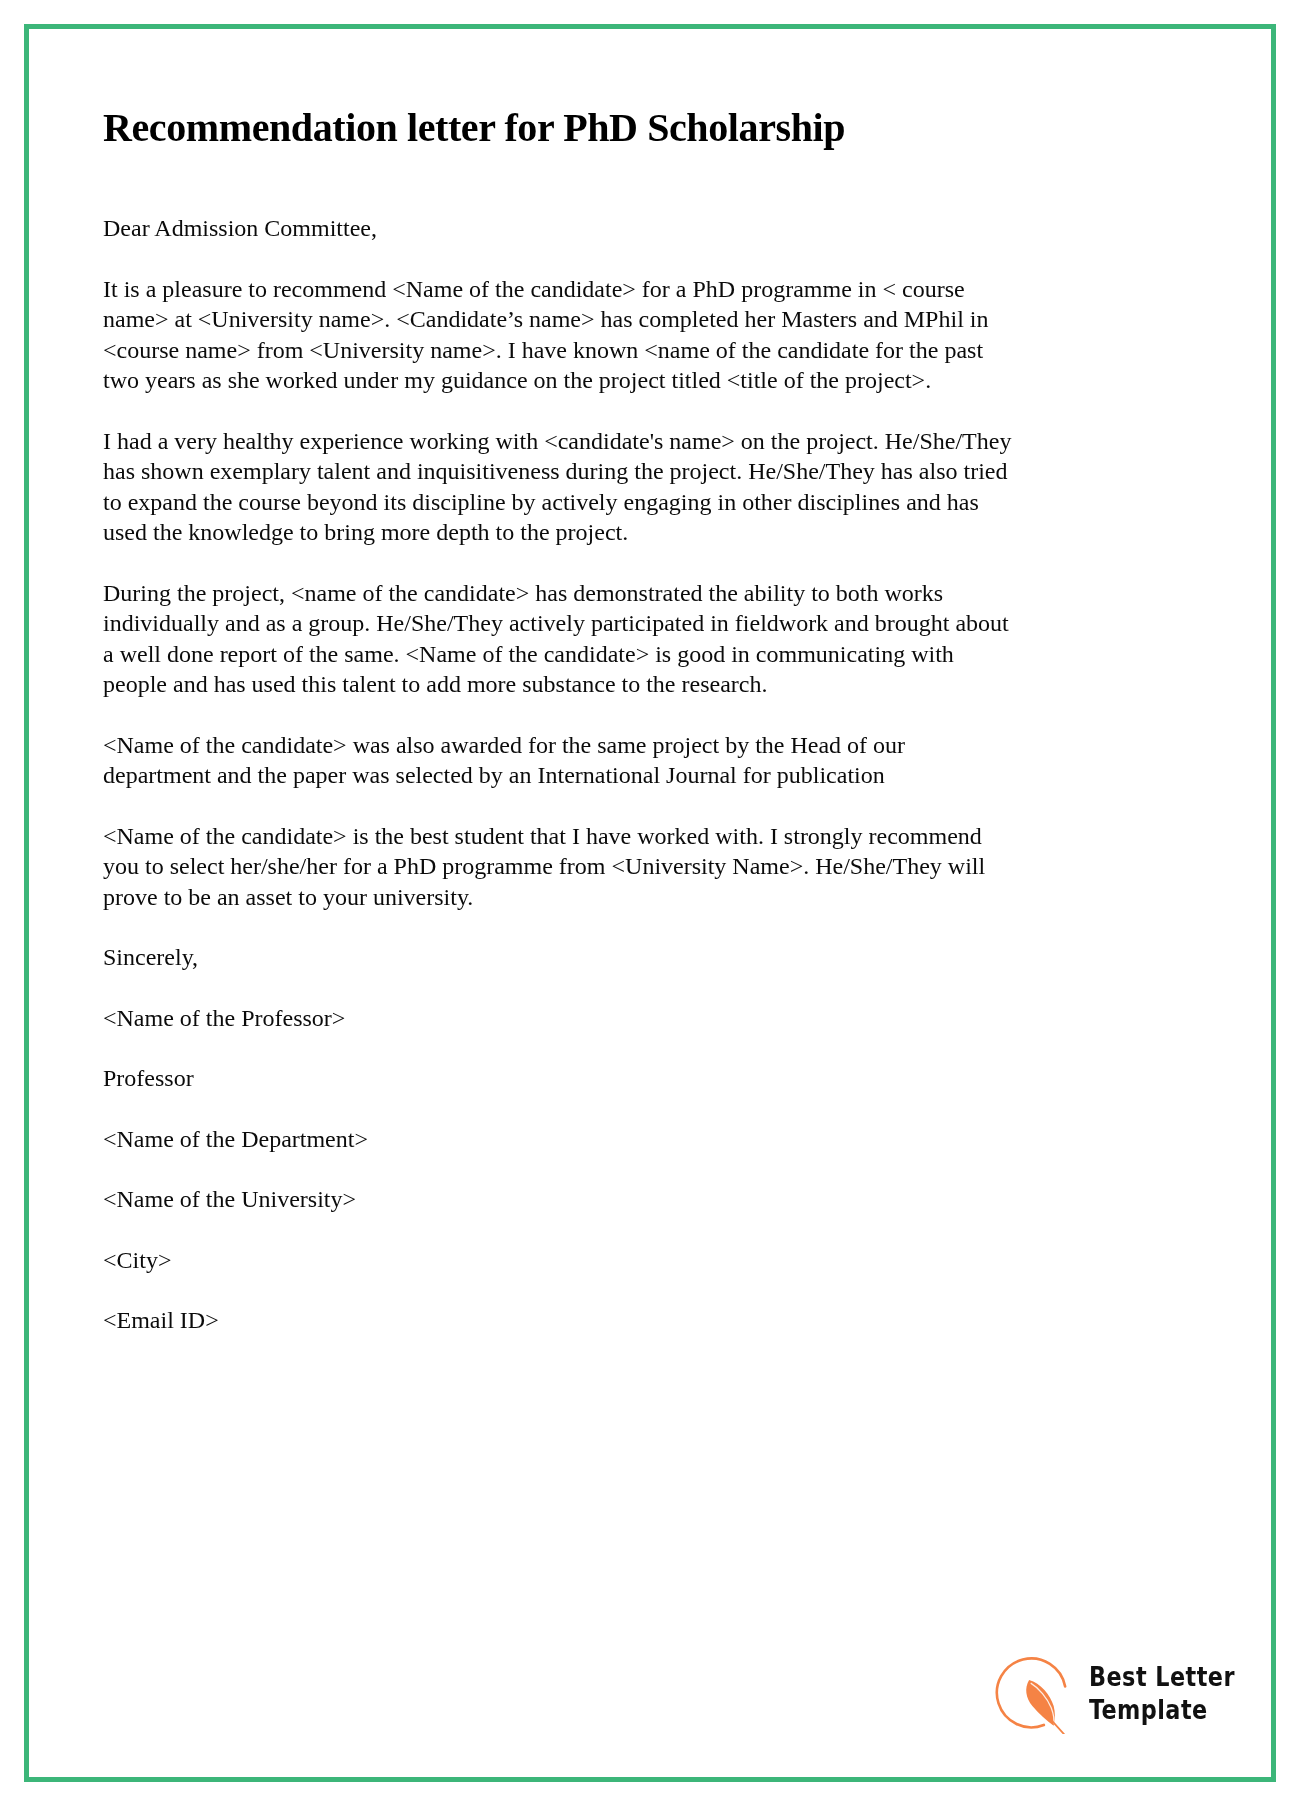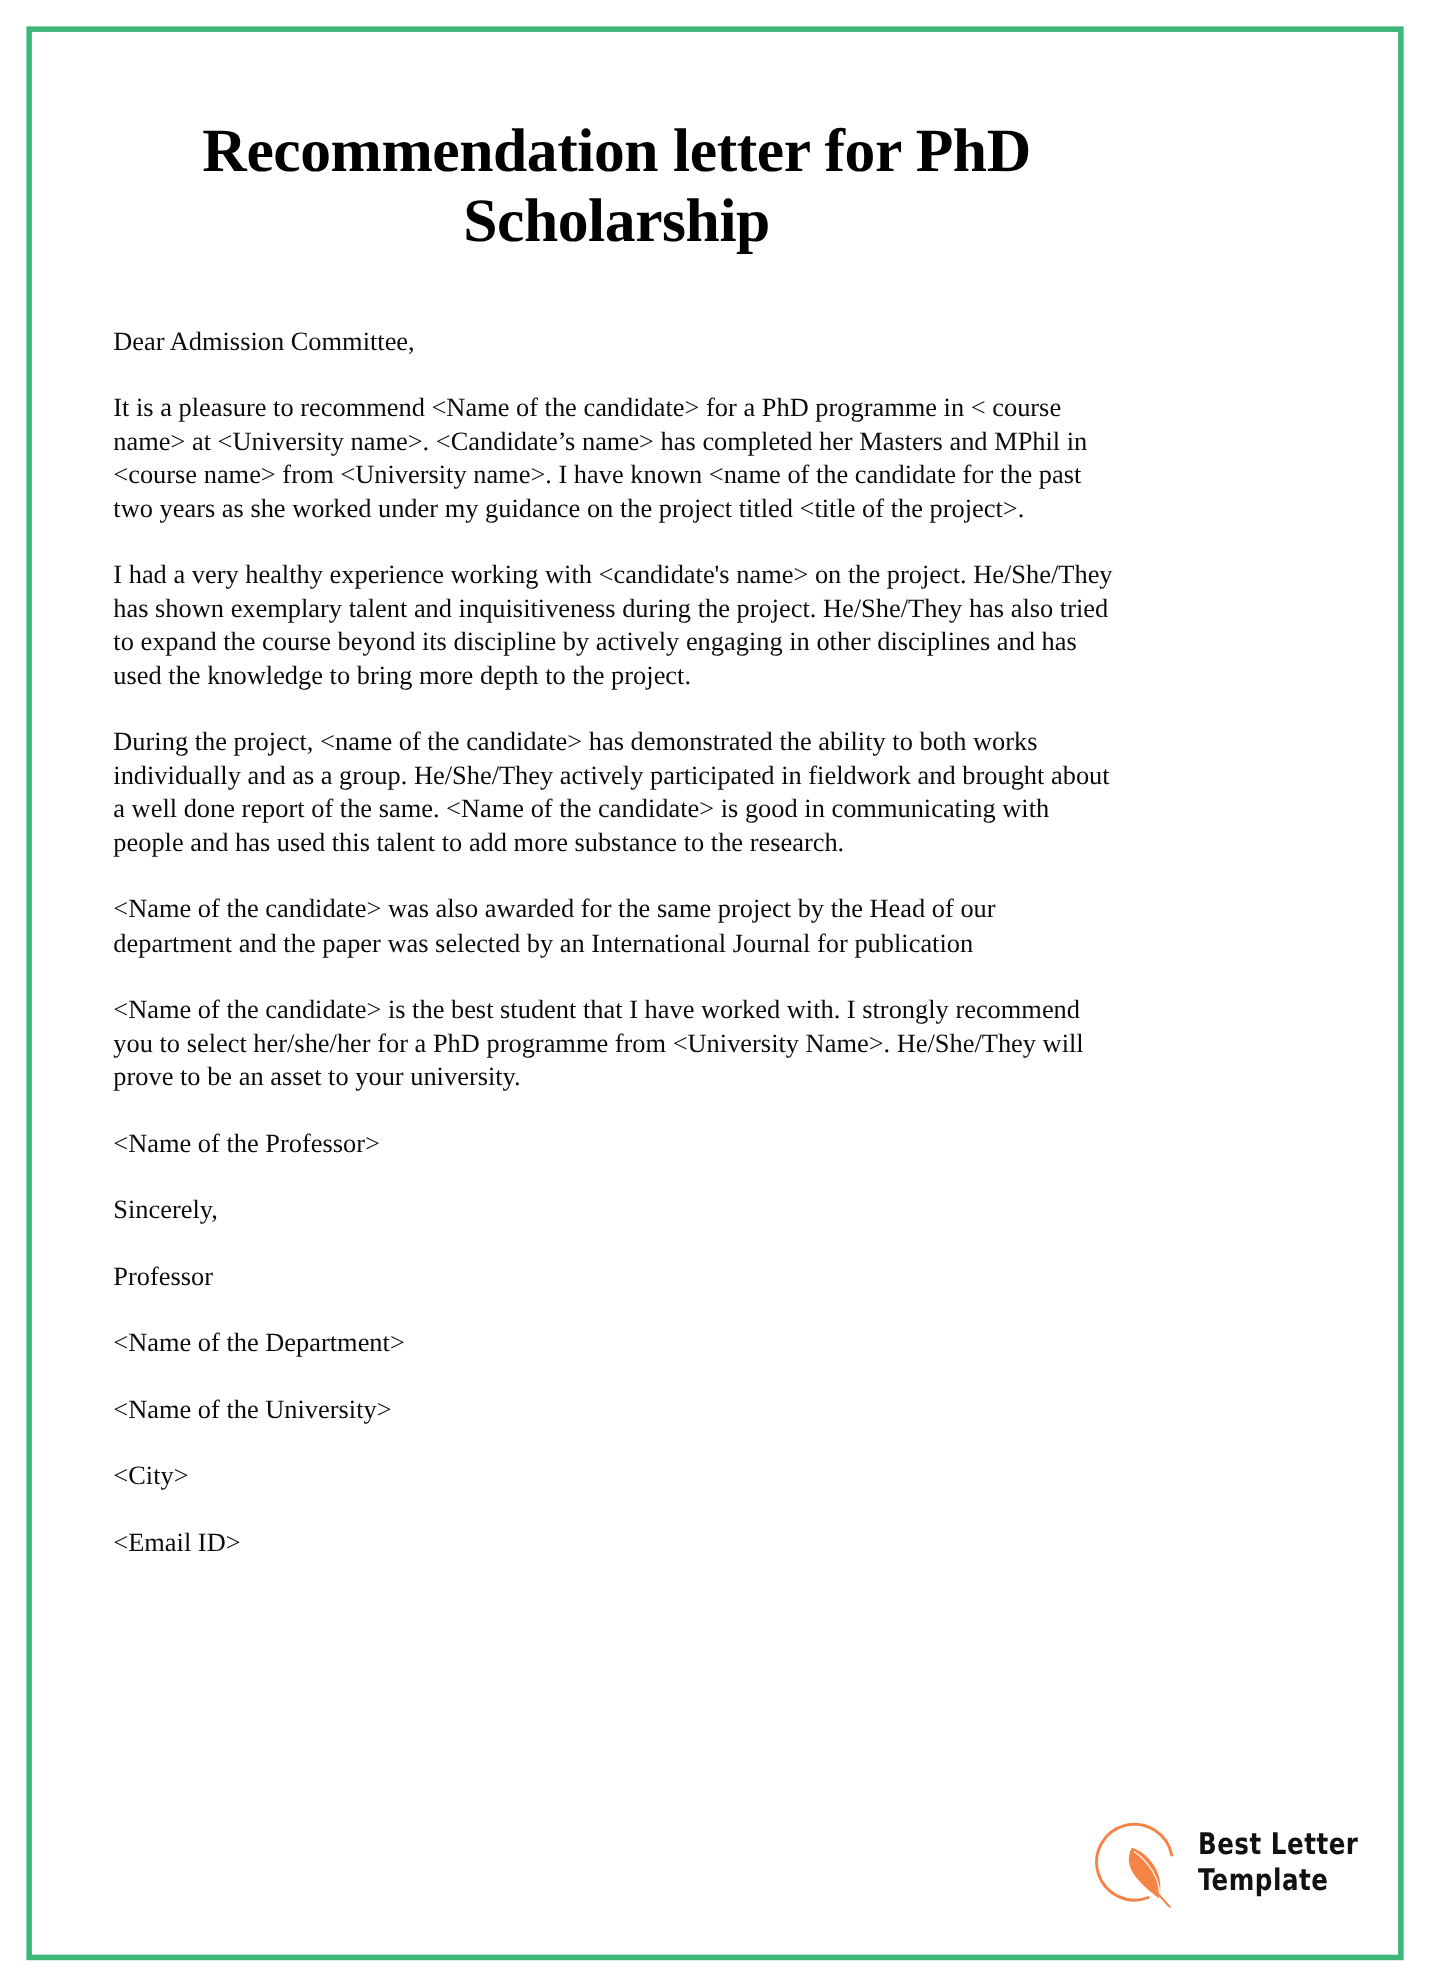--- a/index.html
+++ b/index.html
@@ -29,24 +29,23 @@
   .content {
     position: absolute;
     left: 103px;
     top: 105px;
     width: 915px;
     box-sizing: border-box;
   }
   .doc-title {
     font-family: "Liberation Serif", "DejaVu Serif", serif;
     font-weight: bold;
-    font-size: 56px;
+    font-size: 40px;
     line-height: 1.15;
     color: #000000;
-    text-align: center;
     margin: 0 0 62px 0;
     letter-spacing: -0.4px;
   }
   .body-text {
     font-family: "Liberation Serif", "DejaVu Serif", serif;
     font-size: 24px;
     line-height: 30.5px;
     color: #0b0b0b;
   }
   .body-text p {
@@ -105,23 +104,23 @@
     <div class="body-text">
 
       <p>Dear Admission Committee,</p>
 
       <p>It is a pleasure to recommend &lt;Name of the candidate&gt; for a PhD programme in &lt; course name&gt; at &lt;University name&gt;. &lt;Candidate’s name&gt; has completed her Masters and MPhil in &lt;course name&gt; from &lt;University name&gt;. I have known &lt;name of the candidate for the past two years as she worked under my guidance on the project titled &lt;title of the project&gt;.</p>
       <p>I had a very healthy experience working with &lt;candidate's name&gt; on the project. He/She/They has shown exemplary talent and inquisitiveness during the project. He/She/They has also tried to expand the course beyond its discipline by actively engaging in other disciplines and has used the knowledge to bring more depth to the project.</p>
       <p>During the project, &lt;name of the candidate&gt; has demonstrated the ability to both works individually and as a group. He/She/They actively participated in fieldwork and brought about a well done report of the same. &lt;Name of the candidate&gt; is good in communicating with people and has used this talent to add more substance to the research.</p>
       <p>&lt;Name of the candidate&gt; was also awarded for the same project by the Head of our department and the paper was selected by an International Journal for publication</p>
       <p>&lt;Name of the candidate&gt; is the best student that I have worked with. I strongly recommend you to select her/she/her for a PhD programme from &lt;University Name&gt;. He/She/They will prove to be an asset to your university.</p>
 
+      <p class="sign-line">Sincerely,</p>
+
       <p class="sign-line">&lt;Name of the Professor&gt;</p>
-
-      <p class="sign-line">Sincerely,</p>
       <p class="sign-line">Professor</p>
       <p class="sign-line">&lt;Name of the Department&gt;</p>
       <p class="sign-line">&lt;Name of the University&gt;</p>
       <p class="sign-line">&lt;City&gt;</p>
       <p class="sign-line">&lt;Email ID&gt;</p>
 
     </div>
   </div>
 
   <div class="logo">

